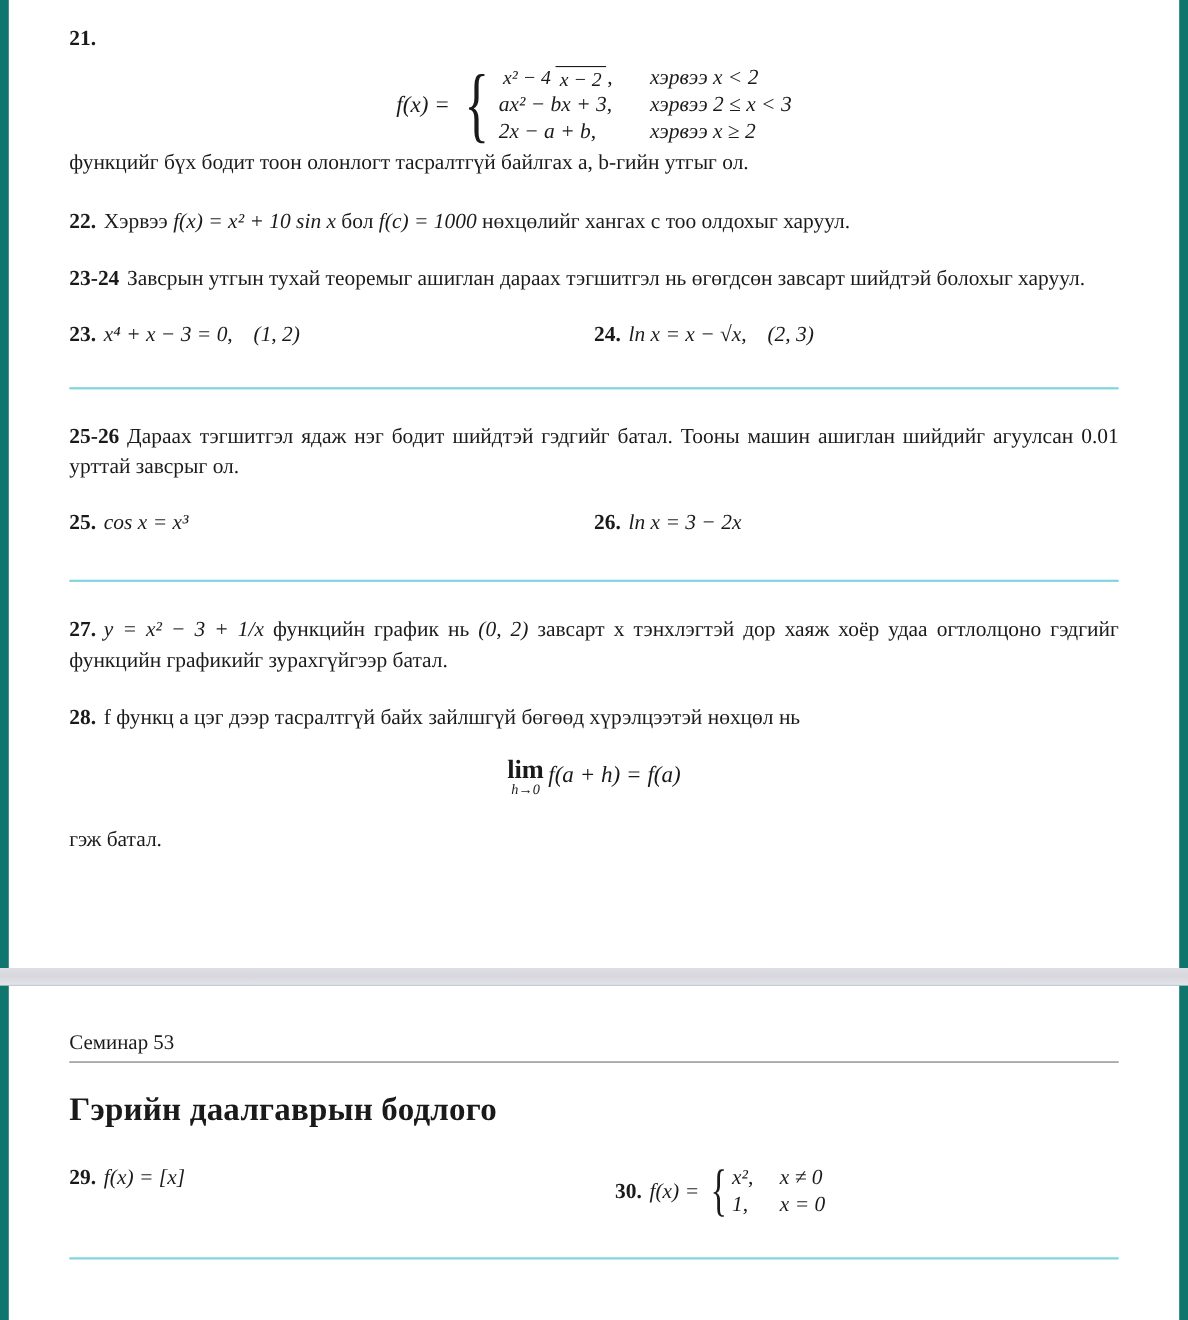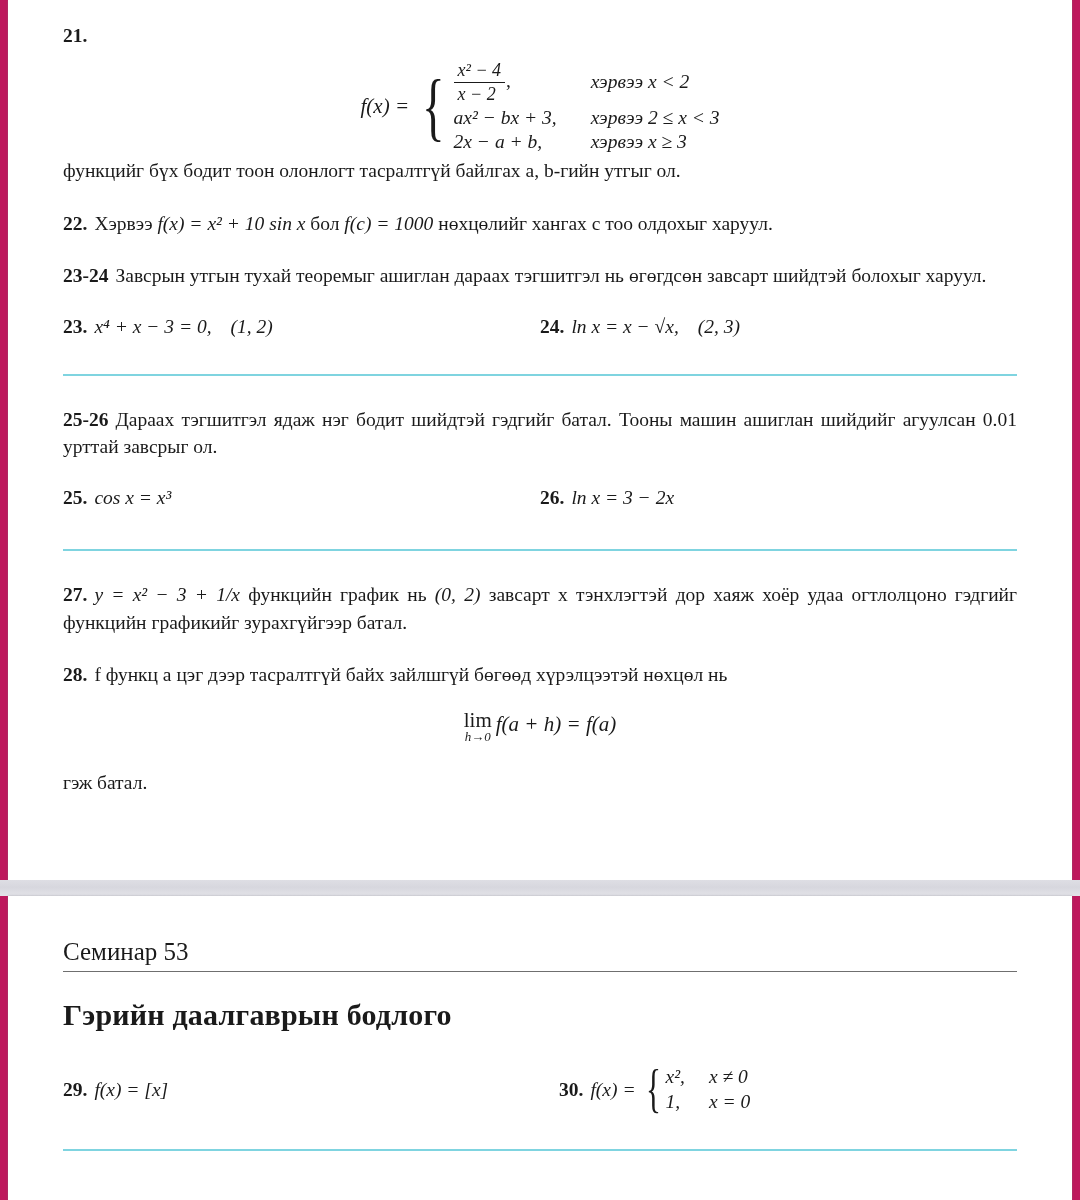--- a/index.html
+++ b/index.html
@@ -11,21 +11,21 @@
     height: 1200px;
     background: #e8e8ec;
     font-family: "Liberation Serif", "DejaVu Serif", serif;
     color: #1a1a1a;
     overflow: hidden;
   }
   .viewer {
     position: relative;
     width: 1080px;
     height: 1200px;
-    background: #be185d;
+    background: #0f766e;
   }
   .page {
     position: absolute;
     left: 8px;
     right: 8px;
     width: 1064px;
     background: #ffffff;
     box-sizing: border-box;
     box-shadow: 0 0 2px rgba(120,120,135,0.55);
   }
@@ -91,32 +91,33 @@
     row-gap: 2px;
     font-size: 19.5px;
     align-items: center;
     margin-left: 6px;
   }
   .cases .cell-l { white-space: nowrap; }
   .cases .cell-r { white-space: nowrap; }
 
   .frac {
     display: inline-flex;
-    flex-direction: column;
+    flex-direction: row;
     vertical-align: middle;
+    text-align: center;
     font-size: 18px;
     margin-right: 1px;
   }
   .frac .numer { padding: 0 4px 1px 4px; }
   .frac .denom { padding: 1px 4px 0 4px; border-top: 1.1px solid #1a1a1a; }
 
   
   .two-col {
     display: flex;
-    align-items: center;
+    align-items: flex-start;
   }
   .two-col > .col {
     flex: 0 0 50%;
     font-size: 19.5px;
   }
   .two-col > .col.wide-left { flex: 0 0 52%; }
 
   
   .center-formula {
     text-align: center;
@@ -124,28 +125,28 @@
     margin: 22px 0 26px 0;
   }
   .lim {
     display: inline-flex;
     flex-direction: column;
     align-items: center;
     vertical-align: middle;
     line-height: 1;
     margin-right: 4px;
   }
-  .lim .lim-top { font-size: 21px; font-style: normal; }
+  .lim .lim-top { font-size: 24px; font-style: normal; font-weight: bold; }
   .lim .lim-bot { font-size: 13px; font-style: italic; margin-top: -1px; }
 
   
   .pghead {
     display: flex;
     align-items: baseline;
-    font-size: 25px;
+    font-size: 19px;
     padding-bottom: 5px;
     border-bottom: 1.4px solid #6f6f6f;
   }
   .pghead .left { flex: 0 0 auto; }
   .pghead .center { flex: 1 1 auto; text-align: center; font-style: italic; }
   .pghead .right { flex: 0 0 auto; }
   .section-title {
     font-size: 30px;
     font-weight: bold;
     margin: 26px 0 22px 0;
@@ -191,21 +192,21 @@
                 <span class="numer m">x² − 4</span>
                 <span class="denom m">x − 2</span>
               </span><span>,</span>
             </span>
             <span class="cell-r m">хэрвээ x &lt; 2</span>
 
             <span class="cell-l m">ax² − bx + 3,</span>
             <span class="cell-r m">хэрвээ 2 ≤ x &lt; 3</span>
 
             <span class="cell-l m">2x − a + b,</span>
-            <span class="cell-r m">хэрвээ x ≥ 3</span>
+            <span class="cell-r m">хэрвээ x ≥ 2</span>
           </span>
         </div>
 
         <p class="prob" style="margin-top:0;">функцийг бүх бодит тоон олонлогт тасралтгүй байлгах a, b-гийн утгыг ол.</p>
       </div>
 
       <p class="prob" style="margin-top:26px;">
         <span class="num">22.</span><span>Хэрвээ</span>
         <span class="m">f(x) = x² + 10 sin x</span>
         <span>бол</span>

